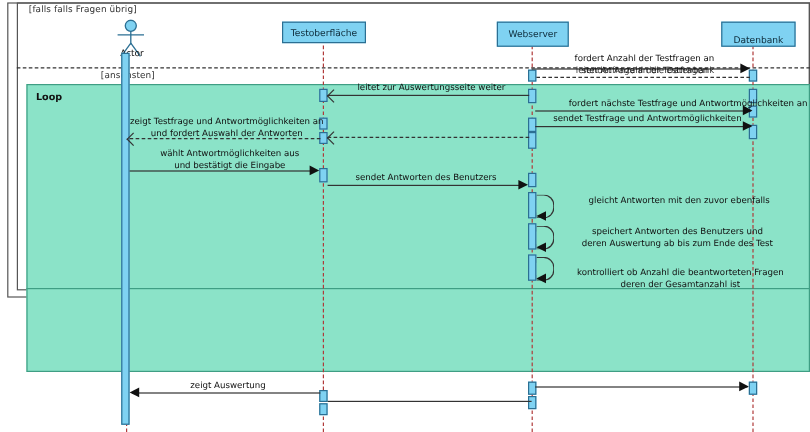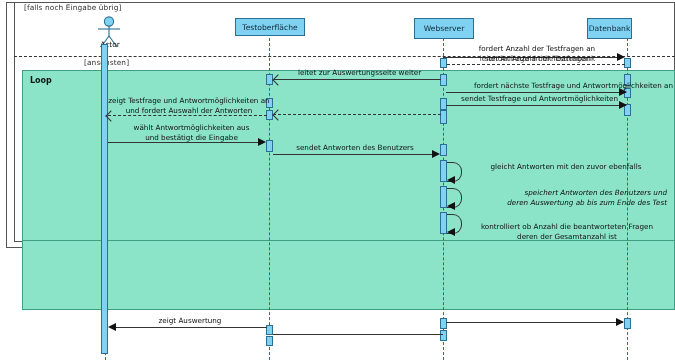--- a/index.html
+++ b/index.html
@@ -57,21 +57,21 @@
            border-top-right-radius:9px;border-bottom-right-radius:9px;}
 </style>
 </head>
 <body>
 
 <div id="stage">
 
   <div class="frag frag-outer1"></div>
   <div class="frag frag-outer2"></div>
 
-  <div class="guard guard-1">[falls noch Eingabe übrig]</div>
+  <div class="guard guard-1">[falls falls Fragen übrig]</div>
 
   <div style="position:absolute;left:14px;top:56px;width:661px;height:0;border-top:1.2px dashed #333;"></div>
 
   <div class="guard guard-2">[ansonsten]</div>
 
   <div class="loopbox"></div>
   <div class="loop-label">Loop</div>
   <div class="frag-divider"></div>
 
   <div class="lifeline" style="left:104.5px;top:48px;height:312px;"></div>
@@ -91,21 +91,21 @@
   <div class="actor-label">Actor</div>
 
   <div class="head" style="left:235px;top:18px;width:70px;height:18px;">
     <span class="head-inner">Testoberfläche</span>
   </div>
 
   <div class="head" style="left:414px;top:18px;width:60px;height:21px;">
     <span class="head-inner">Webserver</span>
   </div>
 
-  <div class="head" style="left:587px;top:18px;width:45px;height:21px;">
+  <div class="head" style="left:601px;top:18px;width:62px;height:21px;align-items:flex-end;">
     <span class="head-inner">Datenbank</span>
   </div>
 
   <div class="act act-actor"></div>
 
   <div class="act" style="left:266px;top:74px;width:7px;height:11px;"></div>
   <div class="act" style="left:266px;top:98px;width:7px;height:10px;"></div>
   <div class="act" style="left:266px;top:110px;width:7px;height:10px;"></div>
   <div class="act" style="left:266px;top:140px;width:7px;height:12px;"></div>
   <div class="act" style="left:266px;top:325px;width:7px;height:10px;"></div>
@@ -171,21 +171,21 @@
   <div class="mlabel" style="left:280px;top:143px;width:150px;">sendet Antworten des Benutzers</div>
 
   <div class="selfmsg" style="left:447px;top:162px;width:14px;height:18px;"></div>
   <div class="arrow arrow-l-filled" style="left:447px;top:176px;"></div>
   <div class="mlabel wrap" style="left:466px;top:162px;width:200px;text-align:center;">
     <div>gleicht Antworten mit den zuvor ebenfalls</div>
   </div>
 
   <div class="selfmsg" style="left:447px;top:188px;width:14px;height:18px;"></div>
   <div class="arrow arrow-l-filled" style="left:447px;top:202px;"></div>
-  <div class="mlabel wrap" style="left:462px;top:188px;width:205px;text-align:right;font-style:italic;">
+  <div class="mlabel wrap" style="left:462px;top:188px;width:205px;text-align:center;">
     <div>speichert Antworten des Benutzers und</div>
     <div>deren Auswertung ab bis zum Ende des Test</div>
   </div>
 
   <div class="selfmsg" style="left:447px;top:214px;width:14px;height:18px;"></div>
   <div class="arrow arrow-l-filled" style="left:447px;top:228px;"></div>
   <div class="mlabel wrap" style="left:462px;top:222px;width:210px;text-align:center;">
     <div>kontrolliert ob Anzahl die beantworteten Fragen</div>
     <div>deren der Gesamtanzahl ist</div>
   </div>

